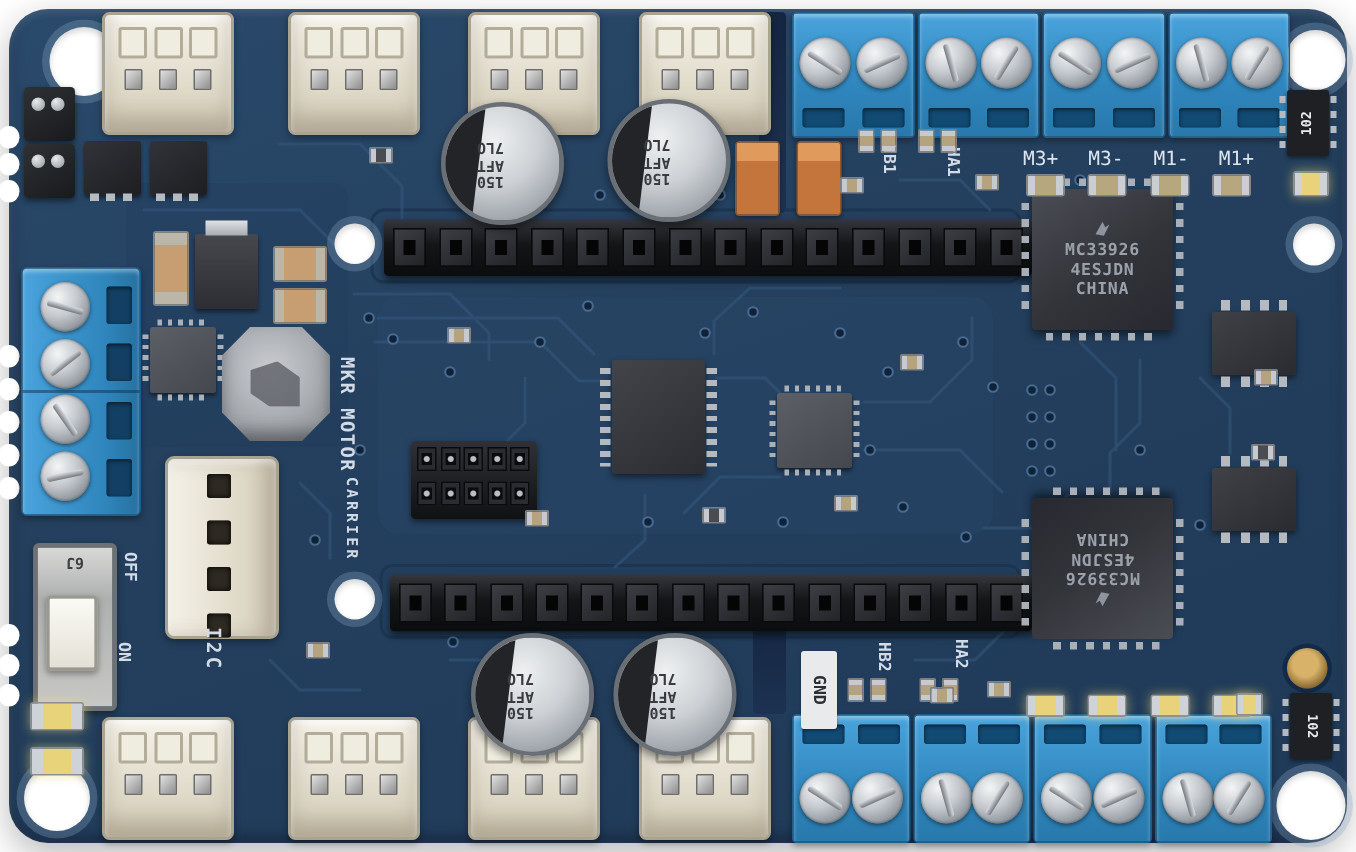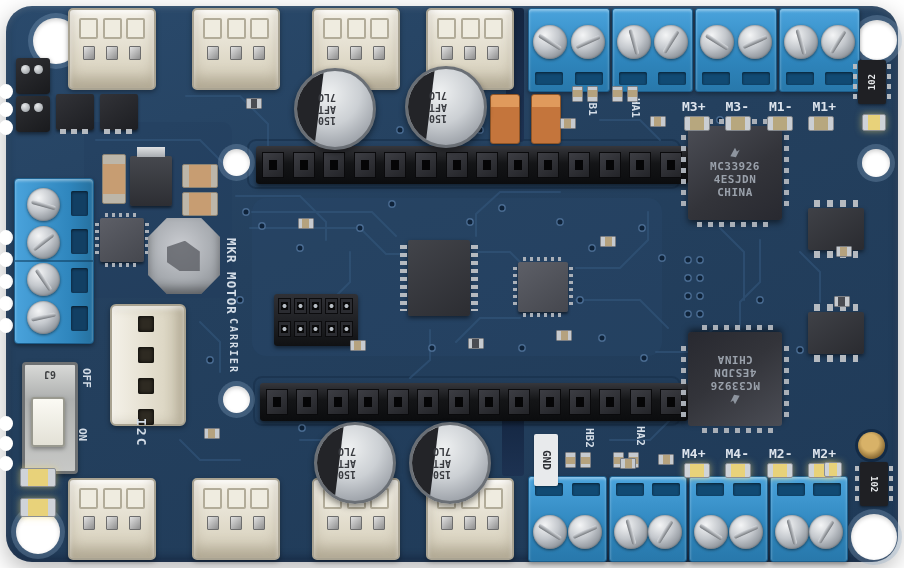--- a/index.html
+++ b/index.html
@@ -120,21 +120,21 @@
   .sw-mark{position:absolute;top:4px;left:0;right:0;text-align:center;transform:rotate(180deg);
         font-family:"DejaVu Sans Mono",monospace;font-weight:bold;font-size:10px;color:#3c3e40;}
   
   .i2c{position:absolute;left:104px;top:298px;width:72px;height:118px;border-radius:6px;border:2px solid #a8a290;
         background:linear-gradient(90deg,#f4f1e8,#ded8c6 70%,#cdc6b2);
         box-shadow:inset -7px 0 12px rgba(120,110,85,.3), inset 0 3px 4px rgba(255,255,255,.8), 0 2px 5px rgba(0,0,0,.35);}
   .i2c-hole{position:absolute;left:26px;width:16px;height:16px;background:#2e2a22;border-radius:2px;box-shadow:inset 0 0 4px #000;}
   
   .vtext{writing-mode:vertical-rl;font-family:"DejaVu Sans Mono",monospace;font-weight:bold;color:#d3dce6;}
   .mlabels{position:absolute;display:flex;justify-content:space-between;
-        font-family:"DejaVu Sans Mono",monospace;font-weight:bold;font-size:13px;color:#dde4ed;text-align:right;}
+        font-family:"DejaVu Sans Mono",monospace;font-weight:normal;font-size:13px;color:#dde4ed;text-align:right;}
   .ledrow{position:absolute;display:flex;justify-content:space-between;}
   .diode-s{width:24px;height:13px;border:1px solid #83878c;border-radius:2px;
         background:linear-gradient(90deg,#caced3 0 20%,#b7a77e 20% 80%,#caced3 80%);}
   .led{border:1px solid #8b8f94;border-radius:2px;
         background:linear-gradient(90deg,#cfd3d8 0 22%,#e8d27a 22% 78%,#cfd3d8 78%);
         box-shadow:0 0 7px rgba(240,215,110,.55);}
   .ledy{width:24px;height:13px;}
   .gtag{position:absolute;left:528px;top:428px;width:24px;height:52px;background:#e8eaec;border-radius:2px;
         display:flex;align-items:center;justify-content:center;box-shadow:0 1px 2px rgba(0,0,0,.3);}
   .rnet{position:absolute;width:28px;height:44px;background:#1f2024;border-radius:2px;
@@ -616,26 +616,20 @@
     <span>M3-</span>
     <span>M1-</span>
     <span>M1+</span>
   </div>
   <div class="ledrow" style="left:678px;top:110px;width:150px">
     <div class="diode-s"></div>
   <div class="diode-s"></div>
         <div class="diode-s"></div>
         <div class="diode-s"></div>
       </div>
-  <div class="mlabels" style="left:676px;top:440px;width:154px">
-    <span>M4+</span>
-    <span>M4-</span>
-    <span>M2-</span>
-    <span>M2+</span>
-  </div>
   <div class="ledrow" style="left:678px;top:457px;width:150px">
     <div class="led ledy"></div>
   <div class="led ledy"></div>
         <div class="led ledy"></div>
         <div class="led ledy"></div>
       </div>
 
   <span class="vtext" style="position:absolute;left:580px;top:90px;font-size:11px">HB1</span>
   <span class="vtext" style="position:absolute;left:623px;top:92px;font-size:11px">HA1</span>
   <span class="vtext" style="position:absolute;left:577px;top:422px;font-size:11px">HB2</span>

